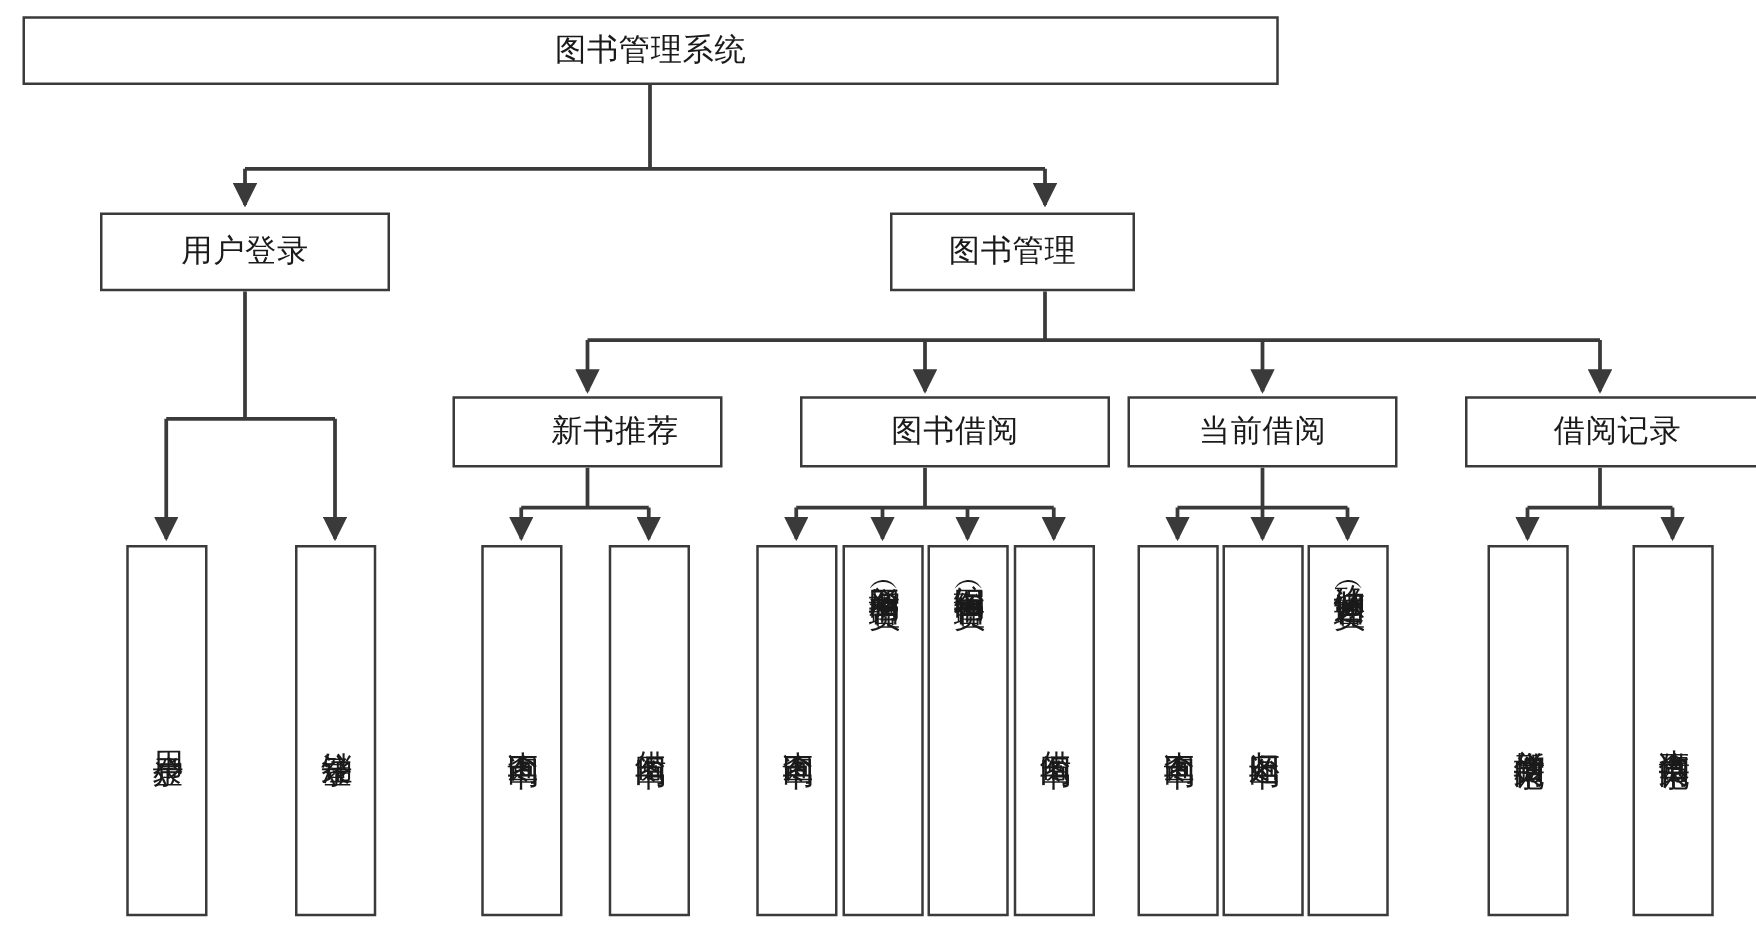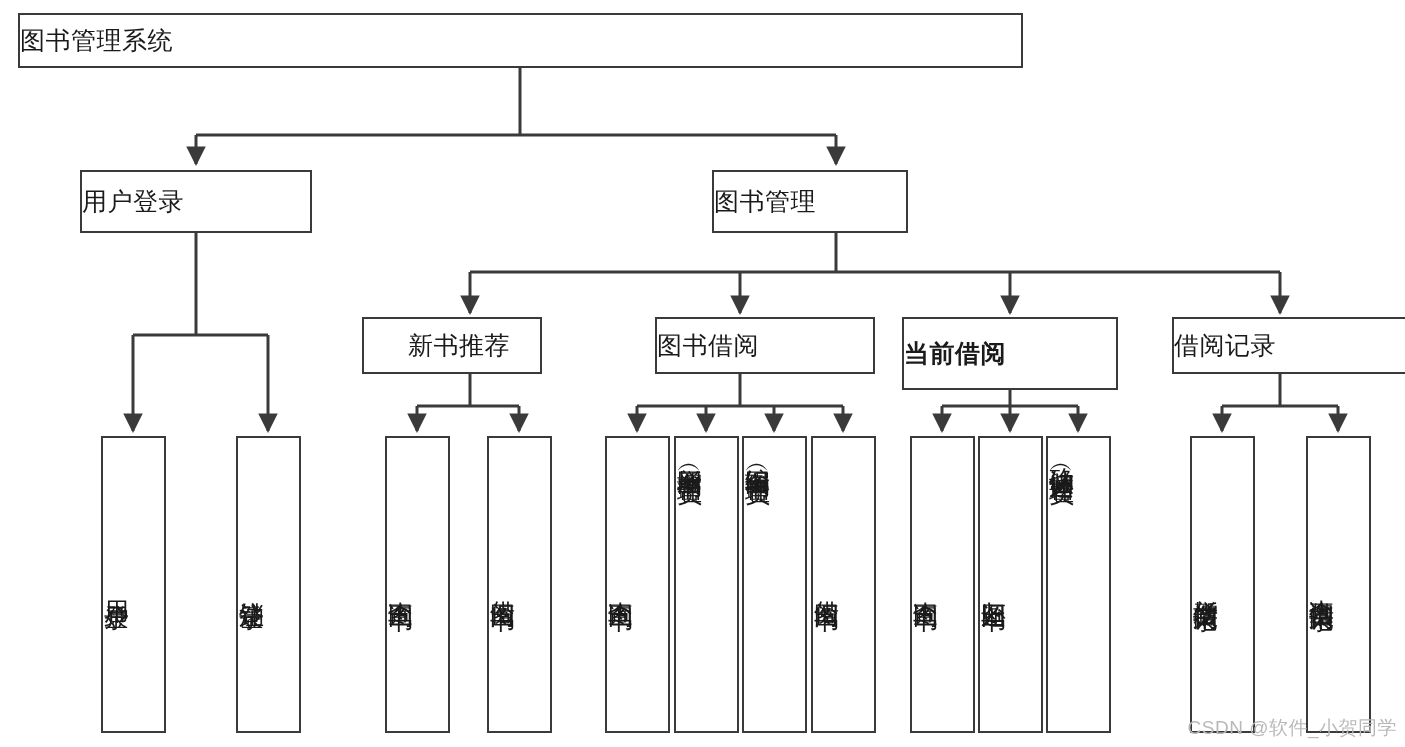--- a/index.html
+++ b/index.html
@@ -23,20 +23,21 @@
     height: 747px;
     pointer-events: none;
   }
   .node {
     position: absolute;
     box-sizing: border-box;
     background: #ffffff;
     border: 2.5px solid #3a3a3a;
     display: flex;
     align-items: center;
+    justify-content: center;
     color: #1a1a1a;
   }
   .node .label {
     display: block;
     text-align: center;
     line-height: 1.15;
     white-space: nowrap;
   }
   .node.horizontal .label {
     font-size: 25px;
@@ -128,29 +129,29 @@
   </div>
 
   <div class="node horizontal" style="left:80px; top:170px; width:232px; height:63px;">
     <span class="label">用户登录</span>
   </div>
 
   <div class="node horizontal" style="left:712px; top:170px; width:196px; height:63px;">
     <span class="label">图书管理</span>
   </div>
 
-  <div class="node horizontal" style="left:362px; top:317px; width:180px; height:57px;padding-left:44px;">
+  <div class="node horizontal" style="left:362px; top:317px; width:216px; height:57px;padding-left:44px;">
     <span class="label">新书推荐</span>
   </div>
 
-  <div class="node horizontal" style="left:655px; top:317px; width:220px; height:57px;">
+  <div class="node horizontal" style="left:640px; top:317px; width:248px; height:57px;">
     <span class="label">图书借阅</span>
   </div>
 
-  <div class="node horizontal" style="left:902px; top:317px; width:216px; height:73px;font-weight:bold;">
+  <div class="node horizontal" style="left:902px; top:317px; width:216px; height:57px;">
     <span class="label">当前借阅</span>
   </div>
 
   <div class="node horizontal" style="left:1172px; top:317px; width:244px; height:57px;">
     <span class="label">借阅记录</span>
   </div>
 
   <div class="node vertical centered" style="left:101px; top:436px; width:65px; height:297px;">
     <span class="label">用户登录</span>
   </div>
@@ -196,15 +197,14 @@
   </div>
 
   <div class="node vertical centered" style="left:1190px; top:436px; width:65px; height:297px;">
     <span class="label">新增借阅记录</span>
   </div>
 
   <div class="node vertical centered" style="left:1306px; top:436px; width:65px; height:297px;">
     <span class="label">查询借阅记录</span>
   </div>
 
-  <div id="watermark">CSDN @软件_小贺同学</div>
 
 </div>
 
 </body></html>

